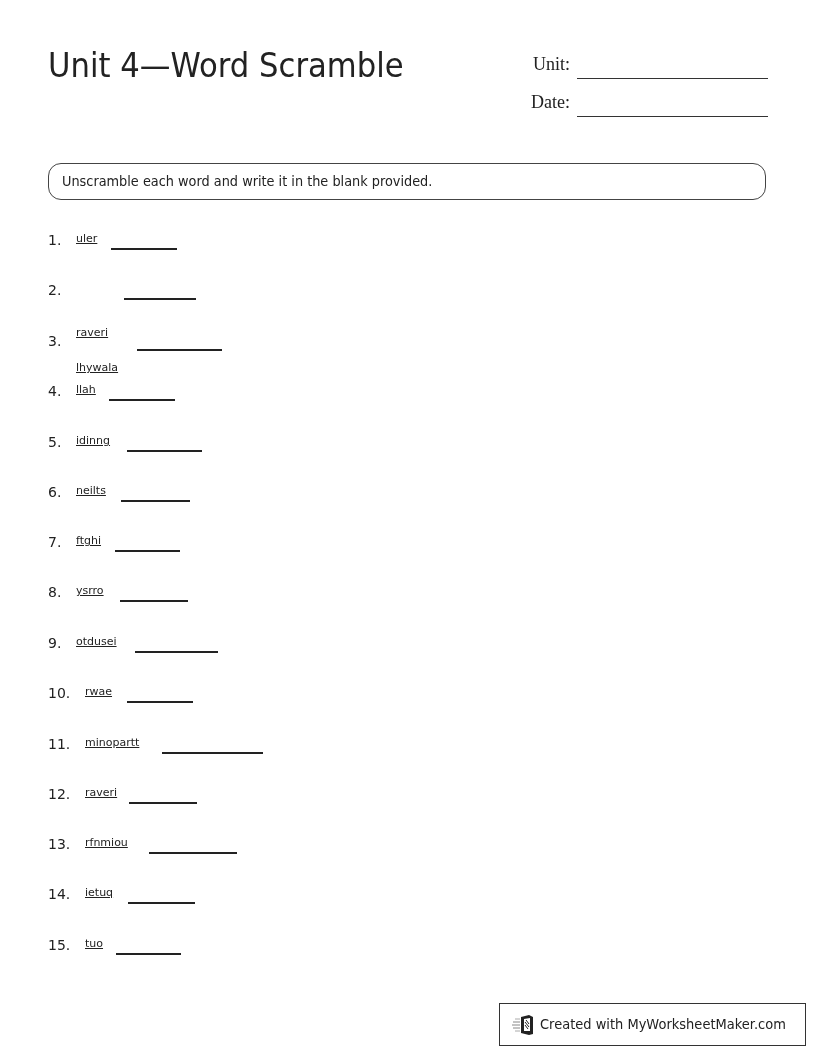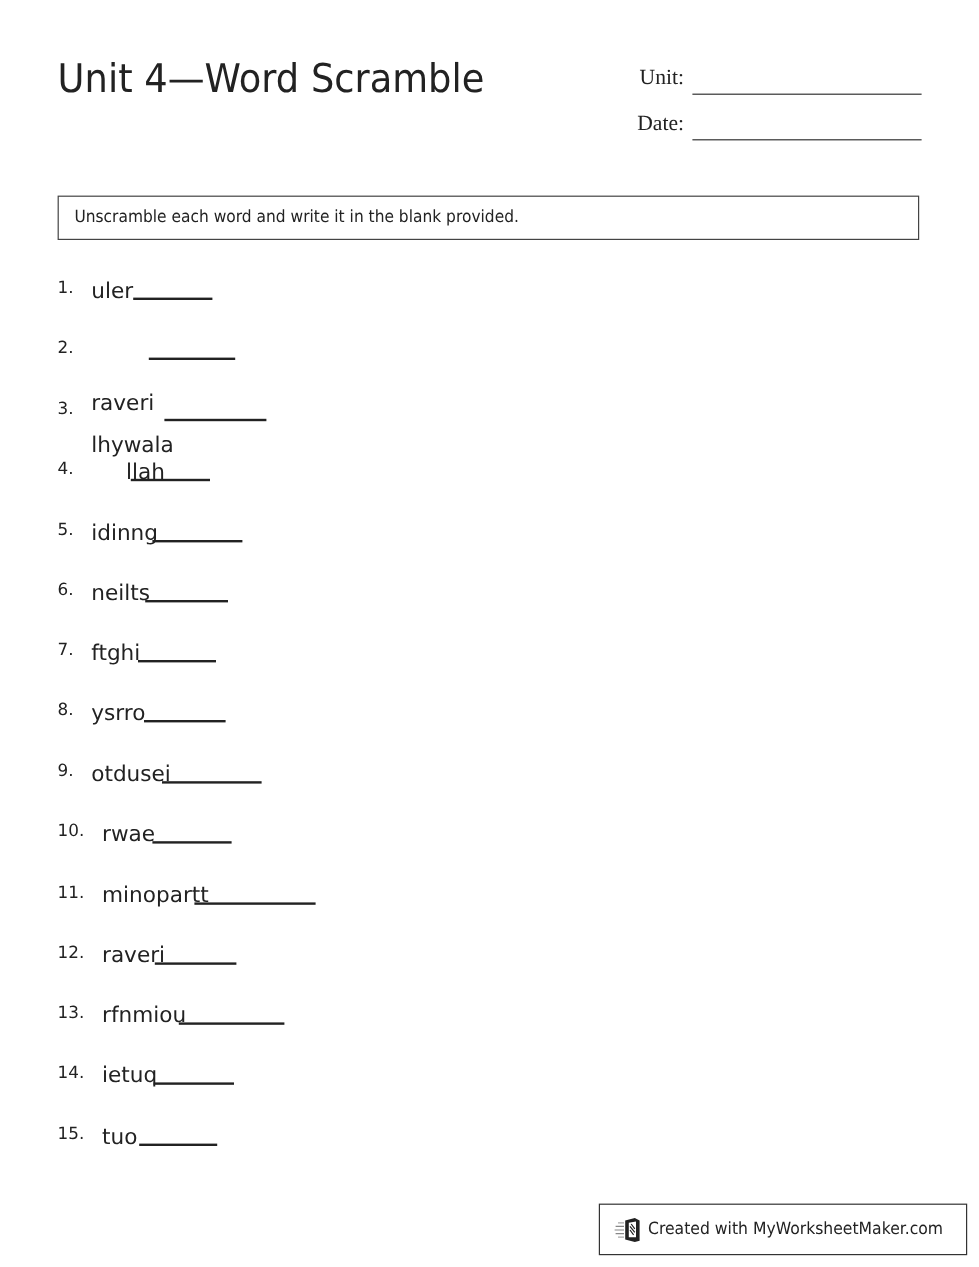--- a/index.html
+++ b/index.html
@@ -18,30 +18,30 @@
     .field-label {
       position: absolute; right: 198px; top: 0;
       font-family: "Liberation Serif", serif; font-size: 18px; color: #222;
     }
     .field-line {
       position: absolute; left: 77px; width: 191px; top: 24px;
       border-bottom: 1px solid #333;
     }
     .instructions {
       position: absolute; left: 48px; top: 163px; width: 718px; height: 37px;
-      border: 1px solid #444; border-radius: 0; box-sizing: border-box;
+      border: 1px solid #444; border-radius: 13px; box-sizing: border-box;
     }
     .instructions span {
       position: absolute; left: 13px; top: 9px;
       font-size: 14px; color: #222;
       transform: scaleX(0.92); transform-origin: left top; white-space: nowrap;
     }
     .item { position: absolute; left: 48px; height: 24px; white-space: nowrap; }
     .item .num { position: absolute; left: 0; top: 0; font-size: 14px; color: #222; }
-    .item .word { position: absolute; top: 0; font-size: 18px; color: #222; }
+    .item .word { position: absolute; top: 0; font-size: 11px; color: #222; text-decoration: underline; }
     .item .blank { position: absolute; top: 16px; border-bottom: 2px solid #222; height: 0; }
     .footer {
       position: absolute; left: 499px; top: 1003px; width: 307px; height: 43px;
       border: 1px solid #333; box-sizing: border-box;
     }
     .footer .logo { position: absolute; left: 12px; top: 10px; width: 24px; height: 22px; }
     .footer .text {
       position: absolute; left: 40px; top: 12px; font-size: 14px; color: #222; white-space: nowrap;
       transform: scaleX(0.93); transform-origin: left top;
     }
@@ -75,21 +75,21 @@
     <span class="word" style="left:28px;margin-top:44px;">raveri</span>
     <span class="blank" style="left:76px;width:72px;"></span>
   </div>
   <div class="item" style="top:333px;">
     <span class="num">3.</span>
     <span class="word" style="left:28px;margin-top:28px;">lhywala</span>
     <span class="blank" style="left:89px;width:85px;"></span>
   </div>
   <div class="item" style="top:383px;">
     <span class="num">4.</span>
-    <span class="word" style="left:28px;margin-left:29px;">llah</span>
+    <span class="word" style="left:28px;">llah</span>
     <span class="blank" style="left:61px;width:66px;"></span>
   </div>
   <div class="item" style="top:434px;">
     <span class="num">5.</span>
     <span class="word" style="left:28px;">idinng</span>
     <span class="blank" style="left:79px;width:75px;"></span>
   </div>
   <div class="item" style="top:484px;">
     <span class="num">6.</span>
     <span class="word" style="left:28px;">neilts</span>

